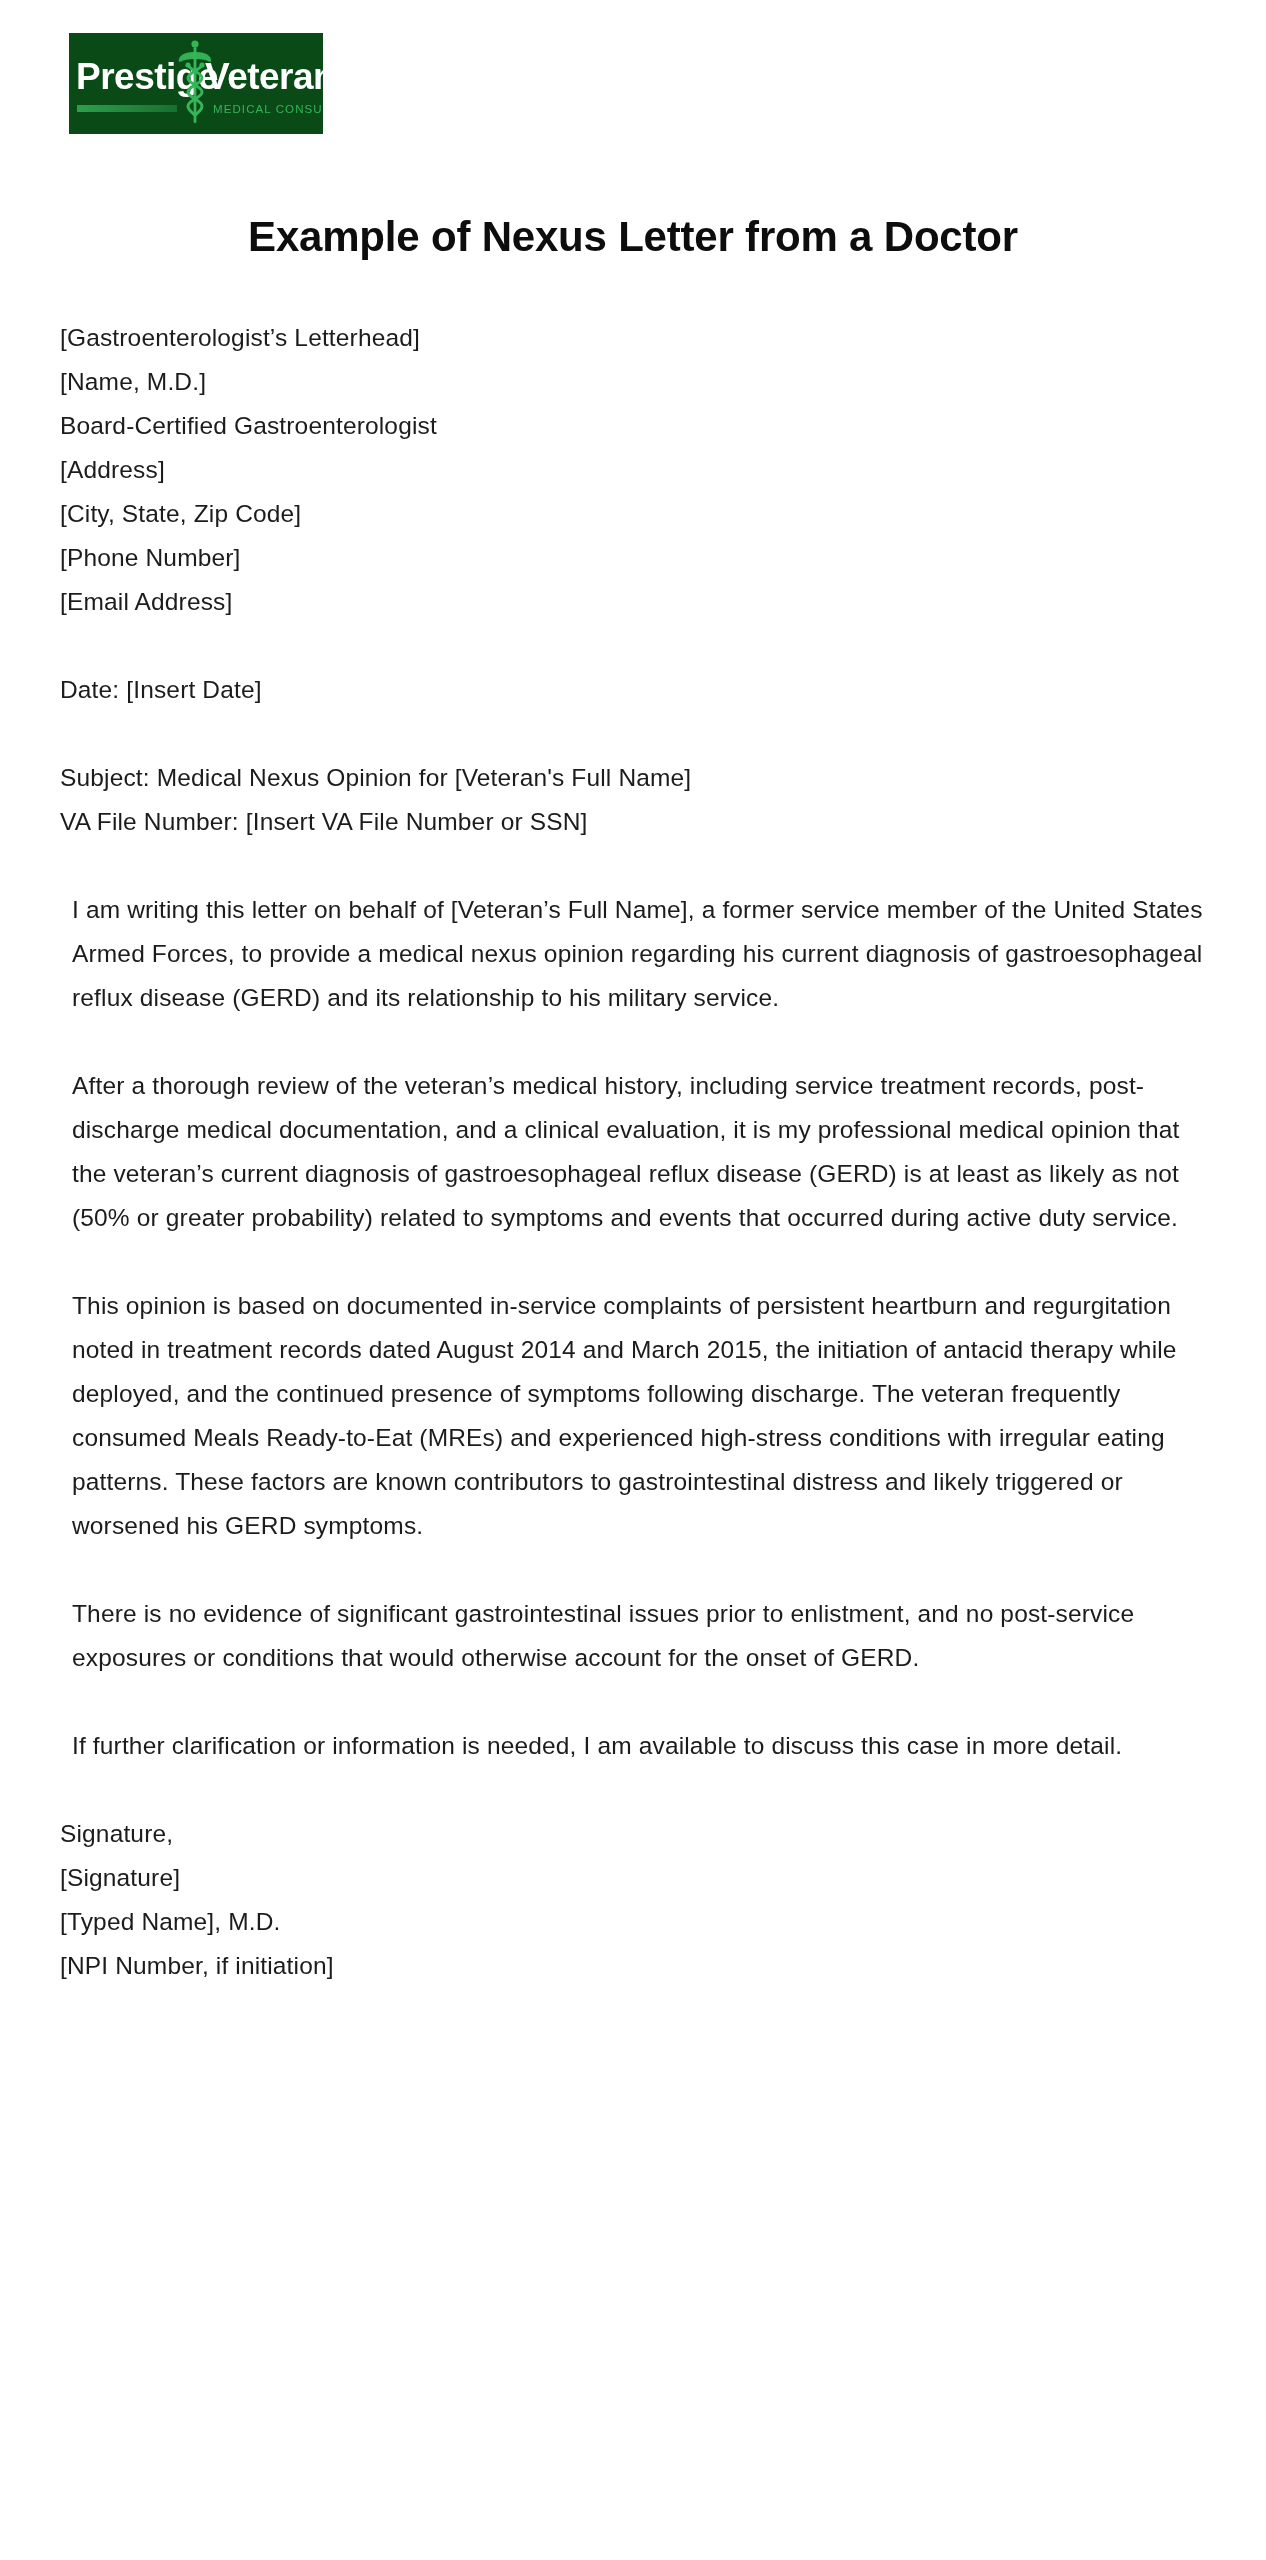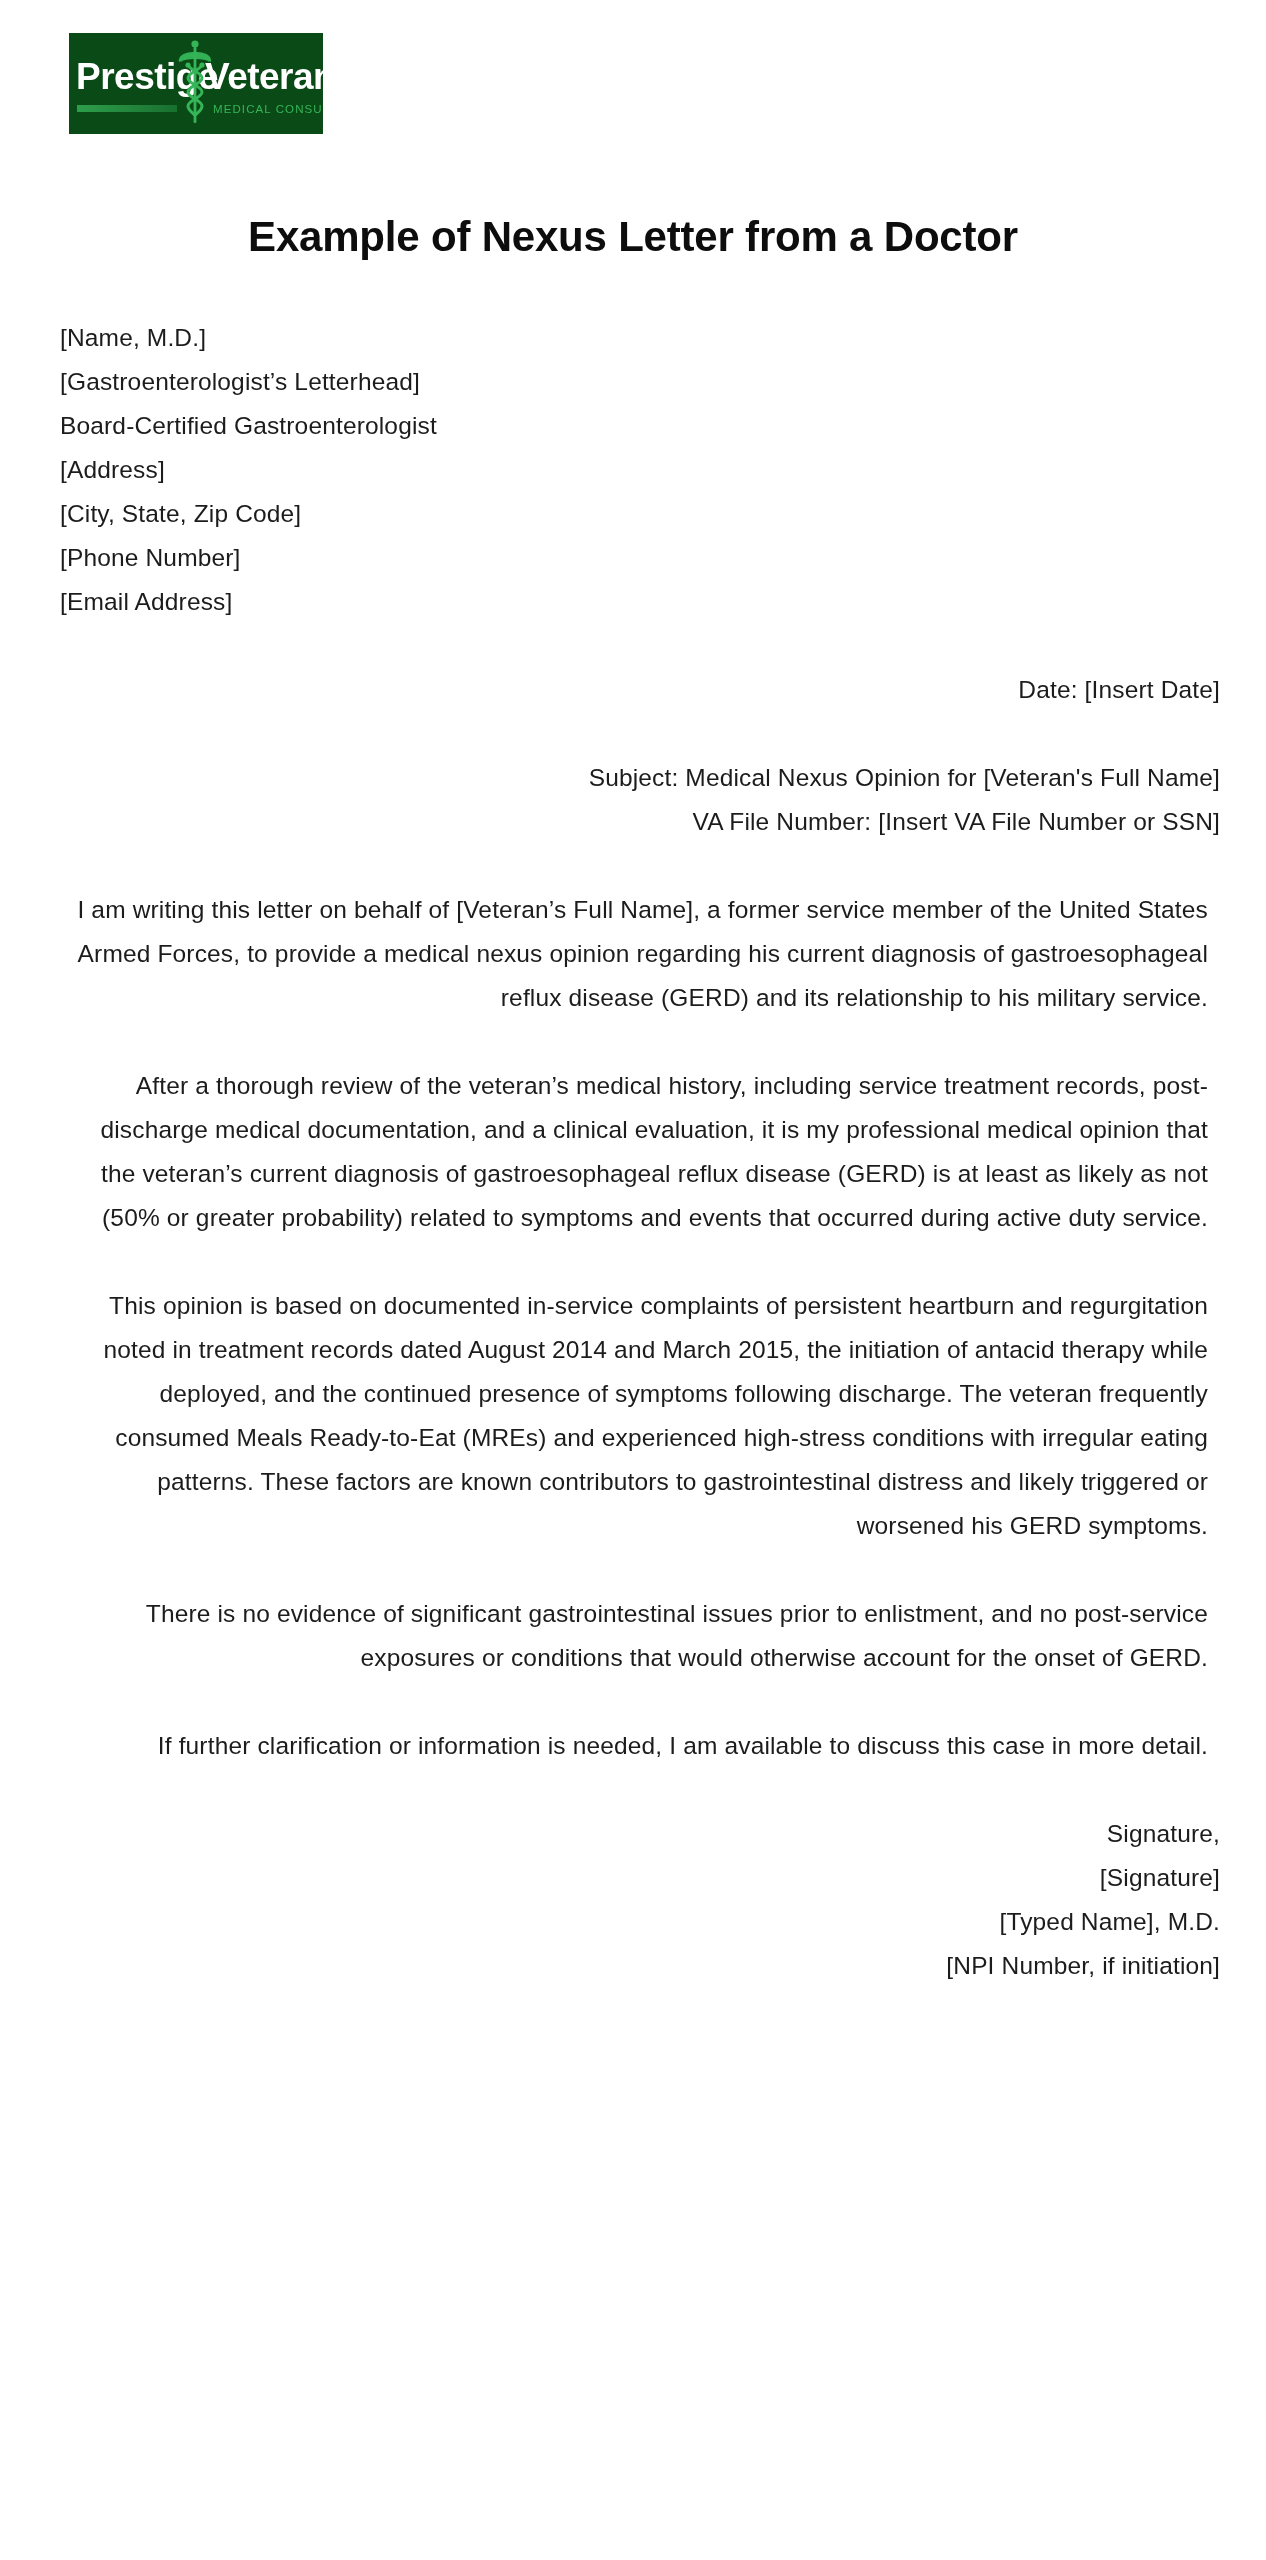--- a/index.html
+++ b/index.html
@@ -113,21 +113,20 @@
     line-height: 44px;
     color: #1c1c1c;
     letter-spacing: 0.15px;
   }
   .blk {
     margin: 0;
     padding: 0;
   }
   .blk + .blk {
     margin-top: 44px;
-    text-align: right;
   }
   .ln {
     display: block;
     white-space: pre-wrap;
   }
   .para {
     margin: 12px;
     text-align: left;
   }
 </style>
@@ -163,22 +162,22 @@
       </svg>
 
     </div>
   </div>
 
   <h1 class="doc-title">Example of Nexus Letter from a Doctor</h1>
 
   <div class="letter">
 
     <div class="blk">
+      <span class="ln">[Gastroenterologist’s Letterhead]</span>
       <span class="ln">[Name, M.D.]</span>
-      <span class="ln">[Gastroenterologist’s Letterhead]</span>
       <span class="ln">Board-Certified Gastroenterologist</span>
       <span class="ln">[Address]</span>
       <span class="ln">[City, State, Zip Code]</span>
       <span class="ln">[Phone Number]</span>
       <span class="ln">[Email Address]</span>
     </div>
 
     <div class="blk">
       <span class="ln">Date: [Insert Date]</span>
     </div>

